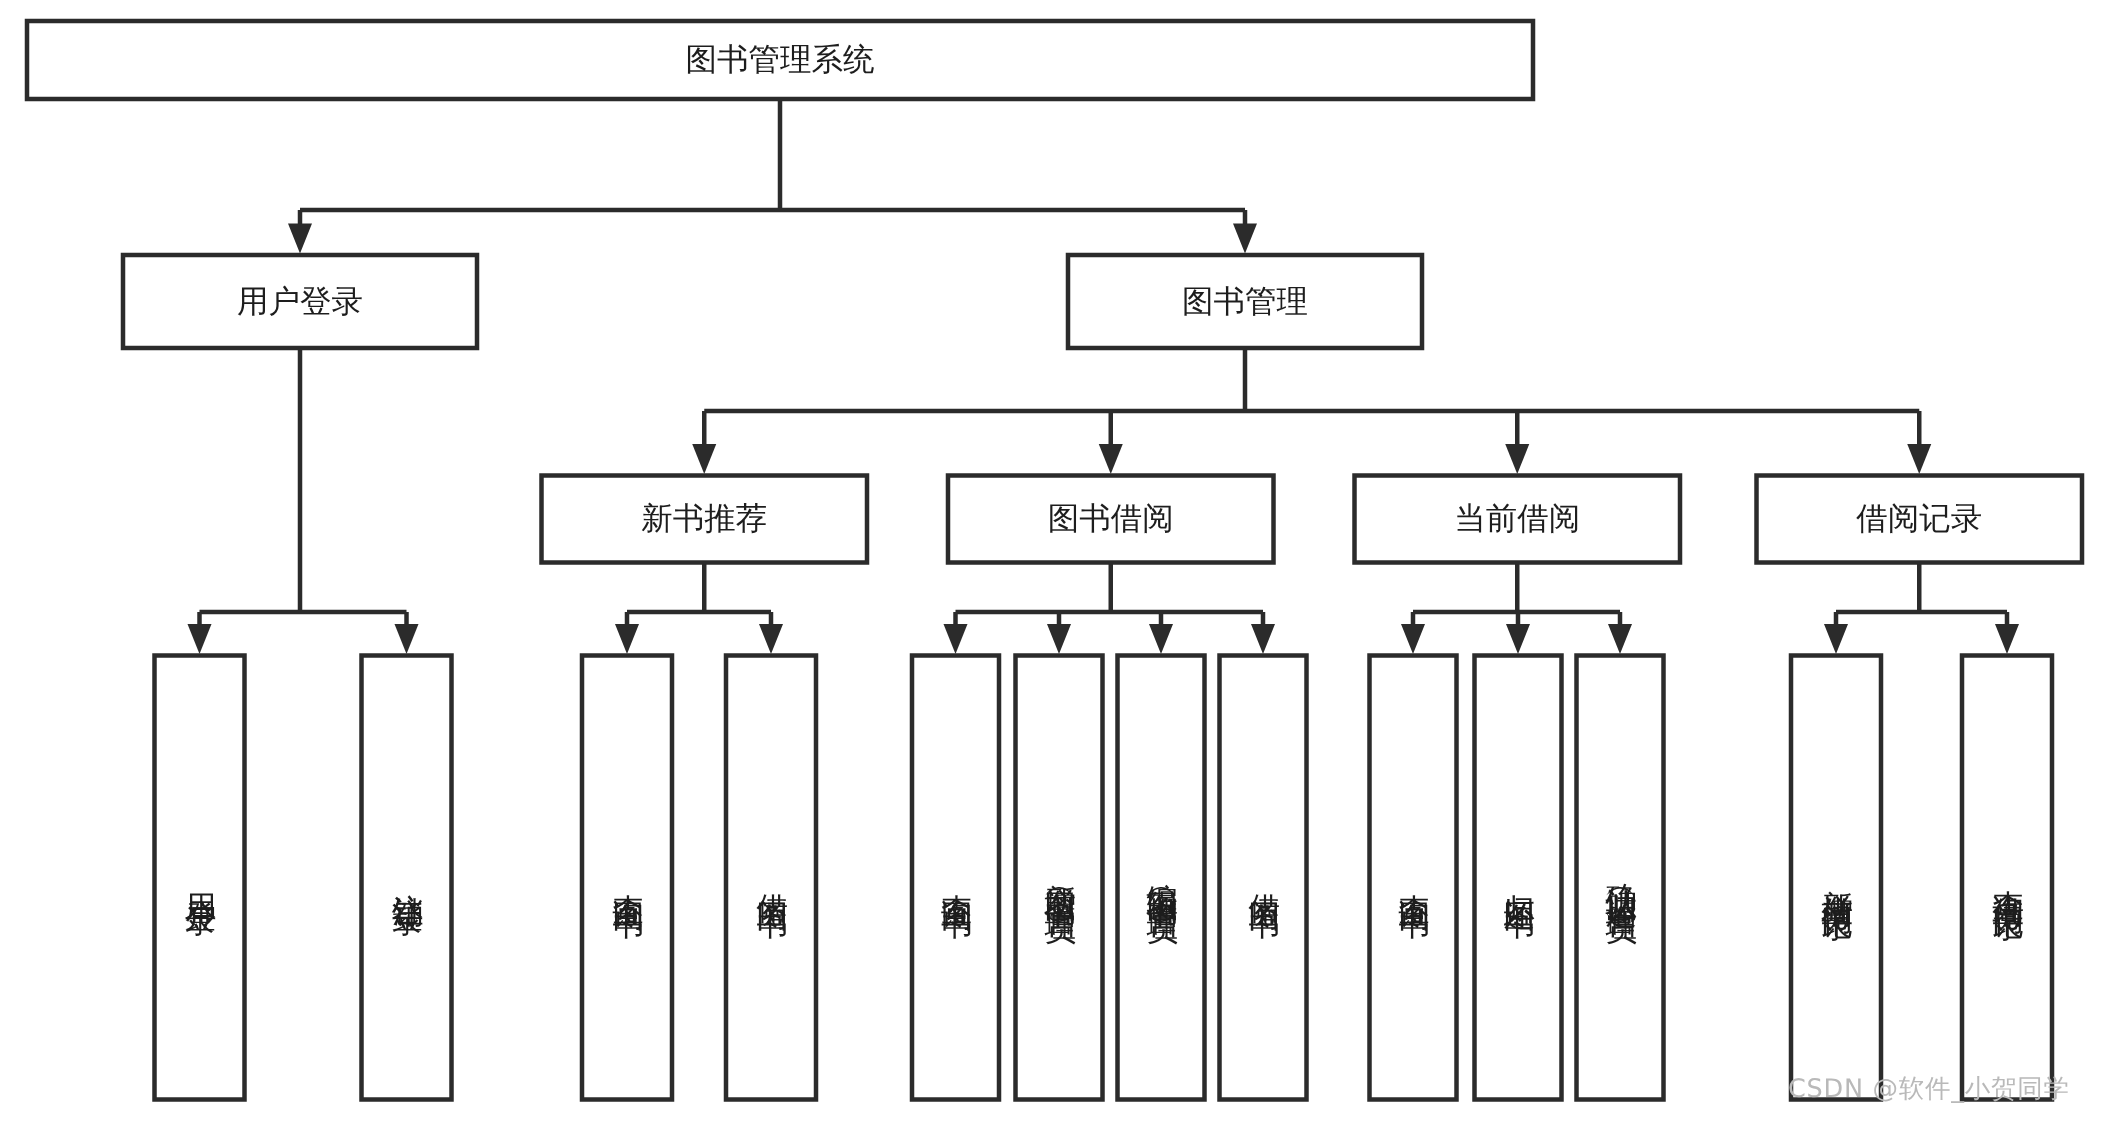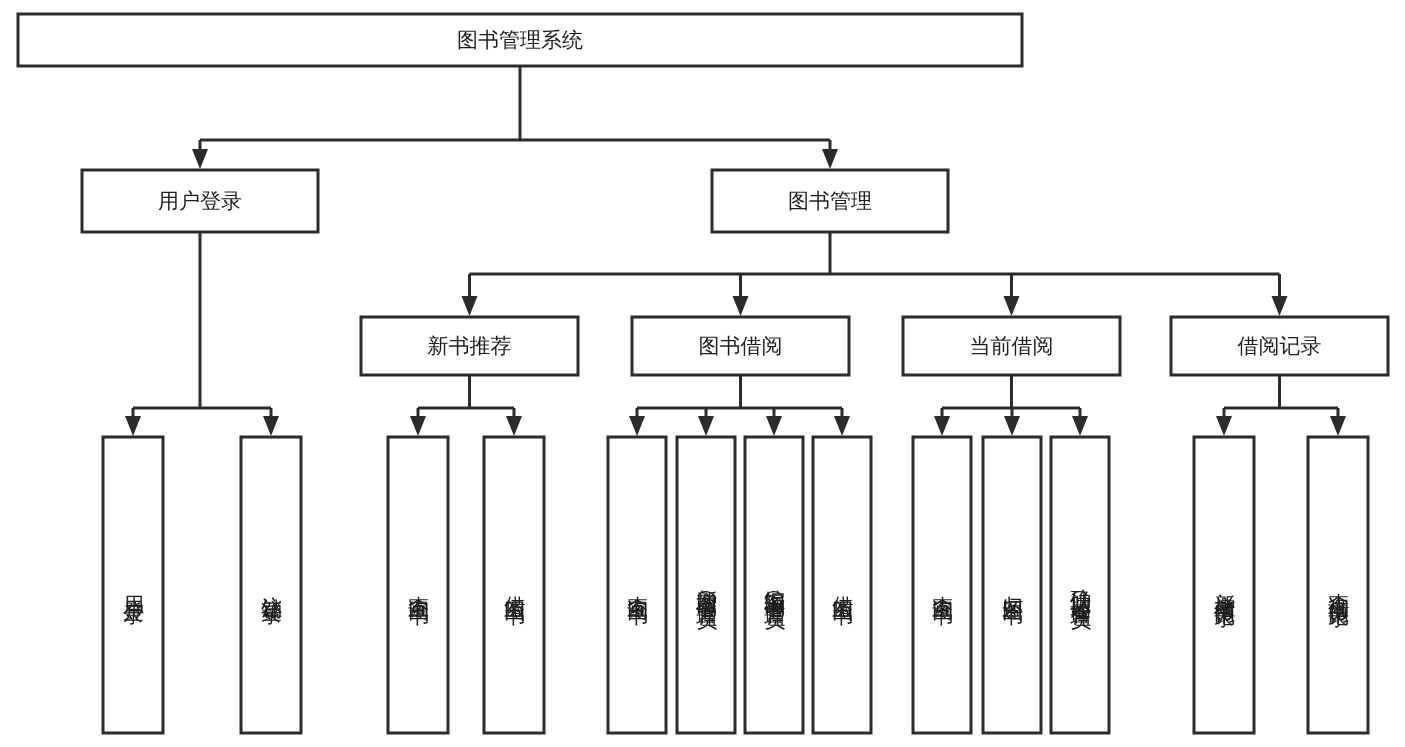--- a/index.html
+++ b/index.html
@@ -178,14 +178,15 @@
       <div class="vlabel" style="left: 677px; top: 449px; width: 58px; height: 272px;">新增图书（管理员）</div>
       <div class="vlabel" style="left: 745px; top: 449px; width: 58px; height: 272px;">编辑图书（管理员）</div>
       <div class="vlabel" style="left: 813px; top: 449px; width: 58px; height: 272px;">借阅图书</div>
       <div class="vlabel" style="left: 913px; top: 449px; width: 58px; height: 272px;">查询图书</div>
       <div class="vlabel" style="left: 983px; top: 449px; width: 58px; height: 272px;">归还图书</div>
       <div class="vlabel" style="left: 1051px; top: 449px; width: 58px; height: 272px;">确认归还（管理员）</div>
       <div class="vlabel" style="left: 1194px; top: 449px; width: 60px; height: 272px;">新增借阅记录</div>
       <div class="vlabel" style="left: 1308px; top: 449px; width: 60px; height: 272px;">查询借阅记录</div>
     </div>
 
+  <div class="watermark">CSDN @软件_小贺同学</div>
 
 </div>
 
 </body></html>

